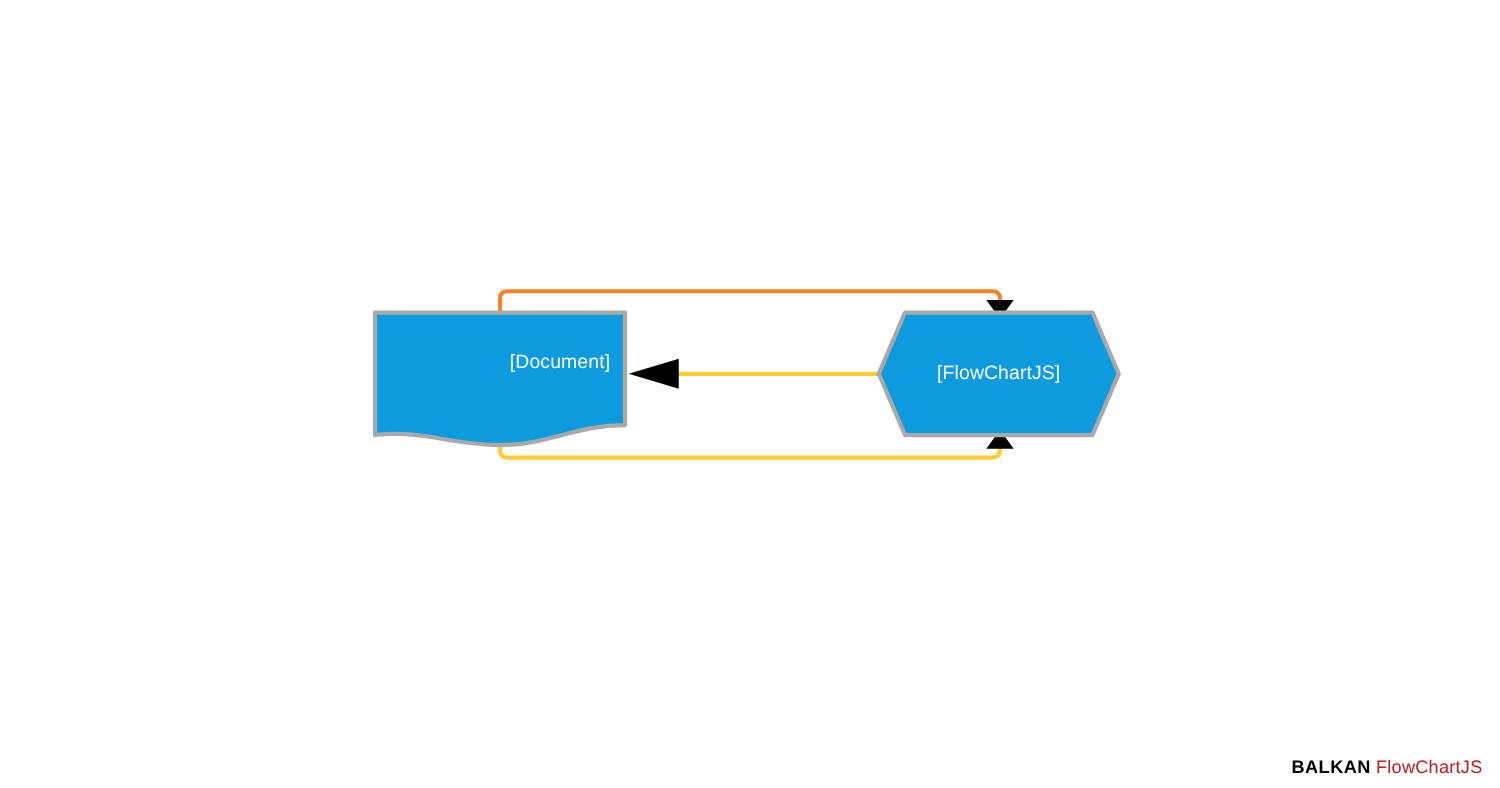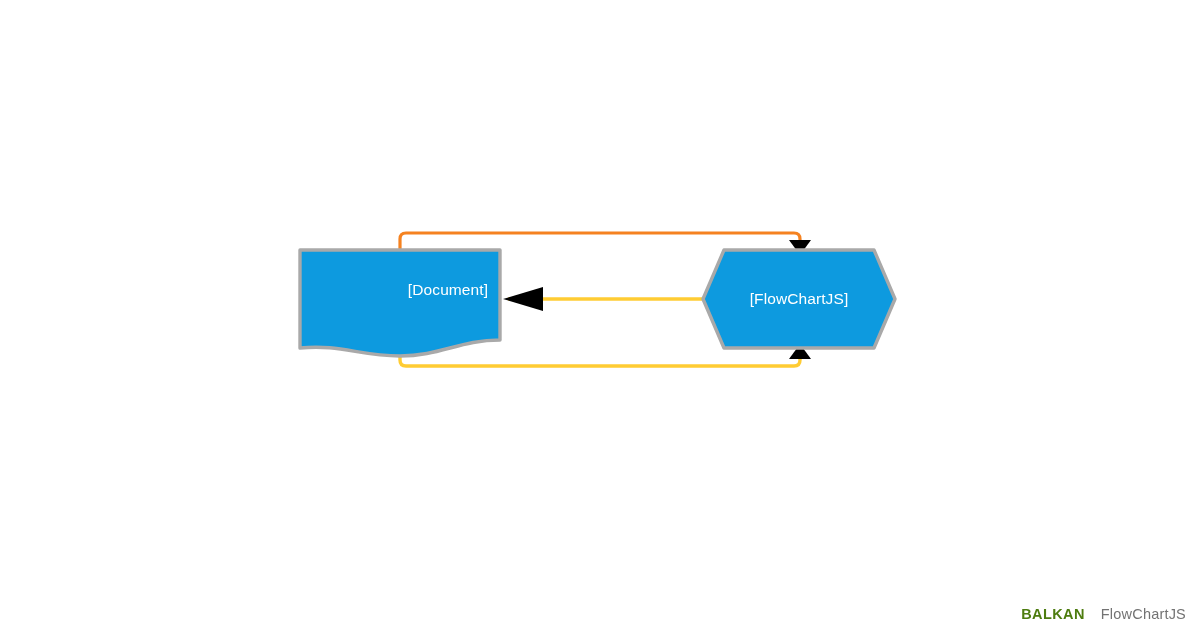--- a/index.html
+++ b/index.html
@@ -54,29 +54,28 @@
   #brand-logo {
     position: absolute;
     right: 14px;
     bottom: 7px;
     font-family: "Liberation Sans", sans-serif;
     font-size: 14.5px;
     line-height: 18px;
     white-space: nowrap;
   }
   #brand-logo .brand-balkan {
-    color: #4d7c0f;
+    color: #000000;
     font-weight: bold;
     letter-spacing: 0.4px;
   }
   #brand-logo .brand-product {
-    color: #737373;
+    color: #b91c1c;
     font-weight: normal;
     letter-spacing: 0.2px;
-    margin-left: 12px;
   }
 </style>
 </head>
 <body>
 
 <svg id="diagram-canvas" viewBox="0 0 1200 630" xmlns="http://www.w3.org/2000/svg">
 
   <g>
     <path d="M 400 250 L 400 239 Q 400 233 406 233 L 794 233 Q 800 233 800 239 L 800 244" fill="none" stroke="#f58220" stroke-width="3.2" stroke-linecap="butt"></path>
     <polygon points="789,240 811,240 800,255" fill="#000000"></polygon>

